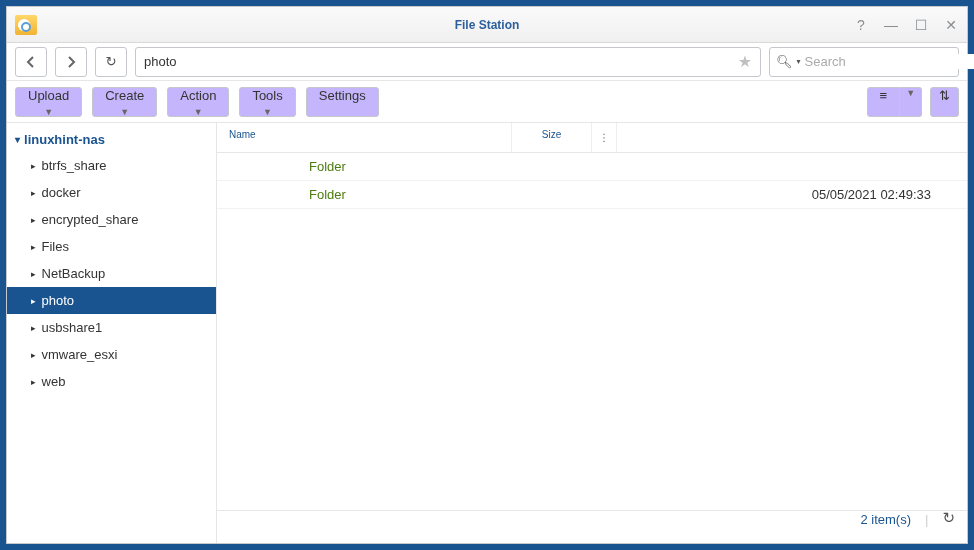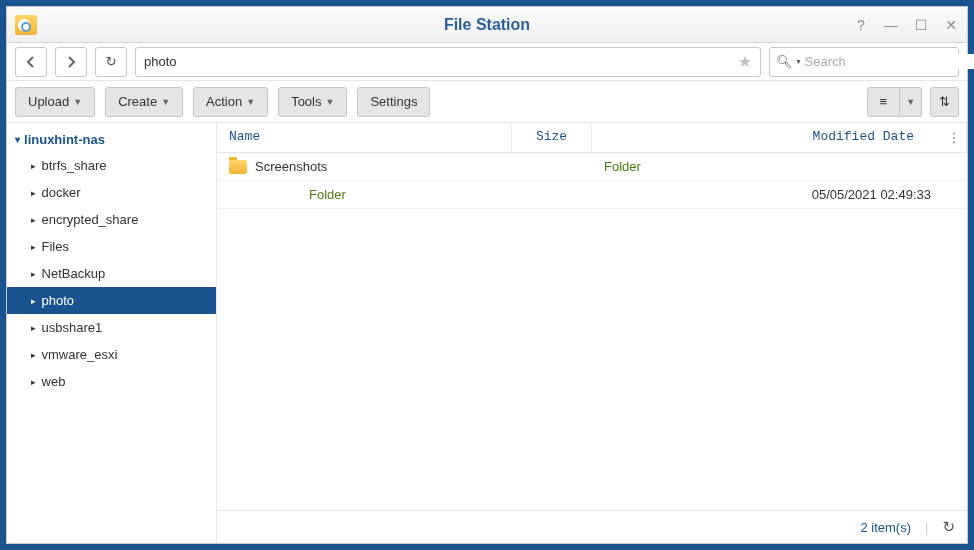--- a/index.html
+++ b/index.html
@@ -42,21 +42,21 @@
   width:12px; height:12px;
   background:#fff; border-radius:50%;
 }
 .titlebar .app-icon::after{
   content:"";
   position:absolute; left:6px; top:7px;
   width:6px;height:6px;border:2px solid #5aa0d8;border-radius:50%;
 }
 .titlebar .title {
   position:absolute; left:0; right:0; text-align:center;
-  color:#2c5f9b; font-weight:600; font-size:16px;
+  color:#2c5f9b; font-weight:600; font-size:12px;
   pointer-events:none;
 }
 .titlebar .win-ctrls { margin-left:auto; display:flex; gap:14px; }
 .titlebar .win-btn { width:16px; height:16px; display:flex; align-items:center; justify-content:center; color:#8a8f94; cursor:pointer; font-size:14px;}
 .navbar {
   height: 38px;
   display:flex; align-items:center; gap:8px;
   padding: 4px 8px;
   border-bottom:1px solid #e6e6e6;
 }
@@ -79,22 +79,22 @@
 .search-box input::placeholder{color:#aaa;}
 .mag-icon{color:#555;font-size:13px;}
 .toolbar {
   height: 42px;
   display:flex; align-items:center; gap:10px;
   padding: 6px 8px;
   border-bottom:1px solid #e6e6e6;
 }
 .btn {
   height:30px; padding:0 12px; border:1px solid #c4c8cc; border-radius:3px;
-  background:#e5e5e5; display:flex; align-items:center; gap:4px; cursor:pointer;
-  color:#333; font-size:13px;
+  background:#c4b5fd; display:flex; align-items:center; gap:4px; cursor:pointer;
+  color:#333; font-size:13px;flex-direction:column;
 }
 .caret{font-size:9px; color:#666;}
 .toolbar-right{margin-left:auto; display:flex; gap:8px;}
 .btn-group{display:flex;}
 .btn-group .btn{border-radius:0;}
 .btn-group .btn:first-child{border-radius:3px 0 0 3px;}
 .btn-group .btn:last-child{border-radius:0 3px 3px 0; border-left:none; padding:0 6px;}
 
 .content{ flex:1; display:flex; overflow:hidden;}
 .sidebar {
@@ -109,21 +109,21 @@
 .tree-item {
   display:flex; align-items:center; padding:6px 8px 6px 24px;
   color:#333; cursor:pointer;
 }
 .tree-item.selected{ background:#1a5490; color:#fff;}
 .tree-item .arrow{margin-right:6px;font-size:9px;}
 
 .main{flex:1; display:flex; flex-direction:column;}
 .col-headers{
   display:flex; height:30px; border-bottom:1px solid #e6e6e6;
-  color:#1a5490; font-size:13px;font-family:Liberation Mono, monospace;
+  color:#1a5490; font-size:10px;
 }
 .col-headers > div{
   padding:6px 12px; border-right:1px solid #eee;
 }
 .col-name{flex:0 0 295px;}
 .col-size{flex:0 0 80px; text-align:center;}
 .col-type{flex:0 0 170px;}
 .col-date{flex:1; text-align:right; padding-right:28px !important; border-right:none !important;}
 .col-menu{width:18px;display:flex;align-items:center;justify-content:center;color:#666;cursor:pointer;}
 
@@ -139,21 +139,21 @@
   position:relative;
 }
 .folder-icon::before{content:"";position:absolute;top:-3px;left:0;width:8px;height:3px;background:#f1b434;border-radius:1px 1px 0 0;}
 .fname{flex:0 0 295px;color:#333;display:flex;align-items:center;}
 .fsize{flex:0 0 80px;text-align:right;color:#666;}
 .ftype{flex:0 0 170px;color:#4d7c0f;}
 .fdate{flex:1;text-align:right;padding-right:36px !important;color:#333;}
 
 .statusbar{
   height:32px;border-top:1px solid #e6e6e6;
-  display:flex; align-items:center; justify-content:flex-end;
+  display:flex; align-items:flex-end; justify-content:flex-end;
   padding:16px 12px; gap:14px;
 }
 .statusbar .count{color:#1a5490;}
 .statusbar .refresh{color:#555;cursor:pointer;font-size:15px;}
 </style>
 </head>
 <body>
 
 <div class="window">
 
@@ -271,29 +271,24 @@
             <span class="arrow">▸</span>
             <span>web</span>
           </div>
         </div>
     </div>
 
     <div class="main">
       <div class="col-headers">
         <div class="col-name">Name</div>
         <div class="col-size">Size</div>
-        <div class="col-date">Modified Date</div>
         <div class="col-menu">⋮</div>
       </div>
       <div class="file-list" id="file-list">
           <div class="file-row">
-            <div class="fname">
-              <span class="folder-icon"></span>
-              <span>Screenshots</span>
-            </div>
             <div class="fsize"></div>
             <div class="ftype">Folder</div>
           </div>
           <div class="file-row">
             <div class="fsize"></div>
             <div class="ftype">Folder</div>
             <div class="fdate">05/05/2021 02:49:33</div>
           </div>
         </div>
       <div class="statusbar">

